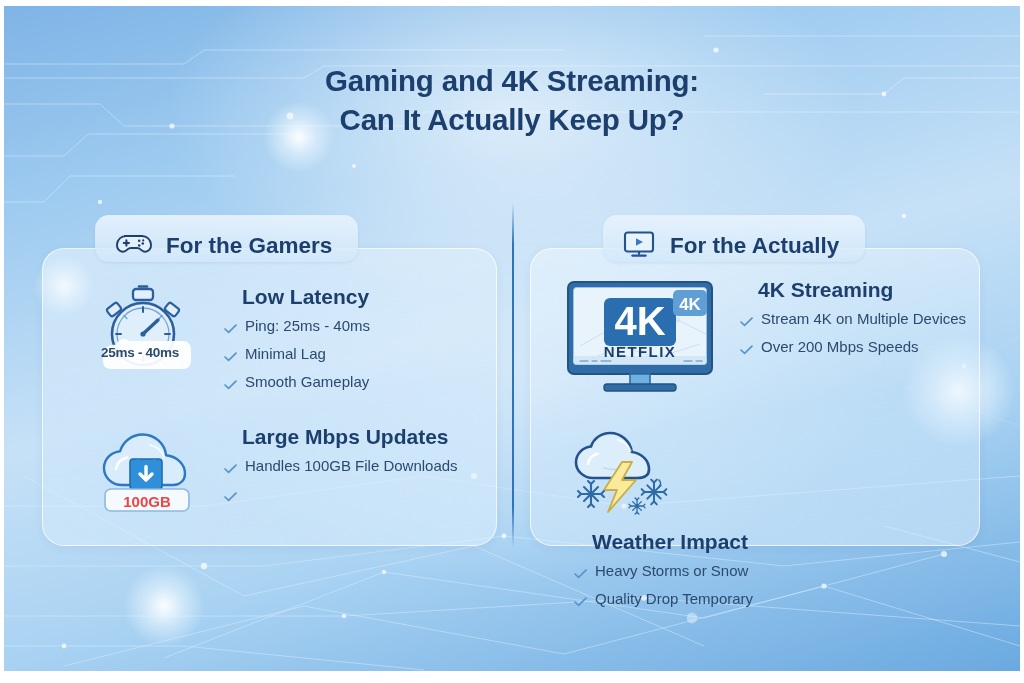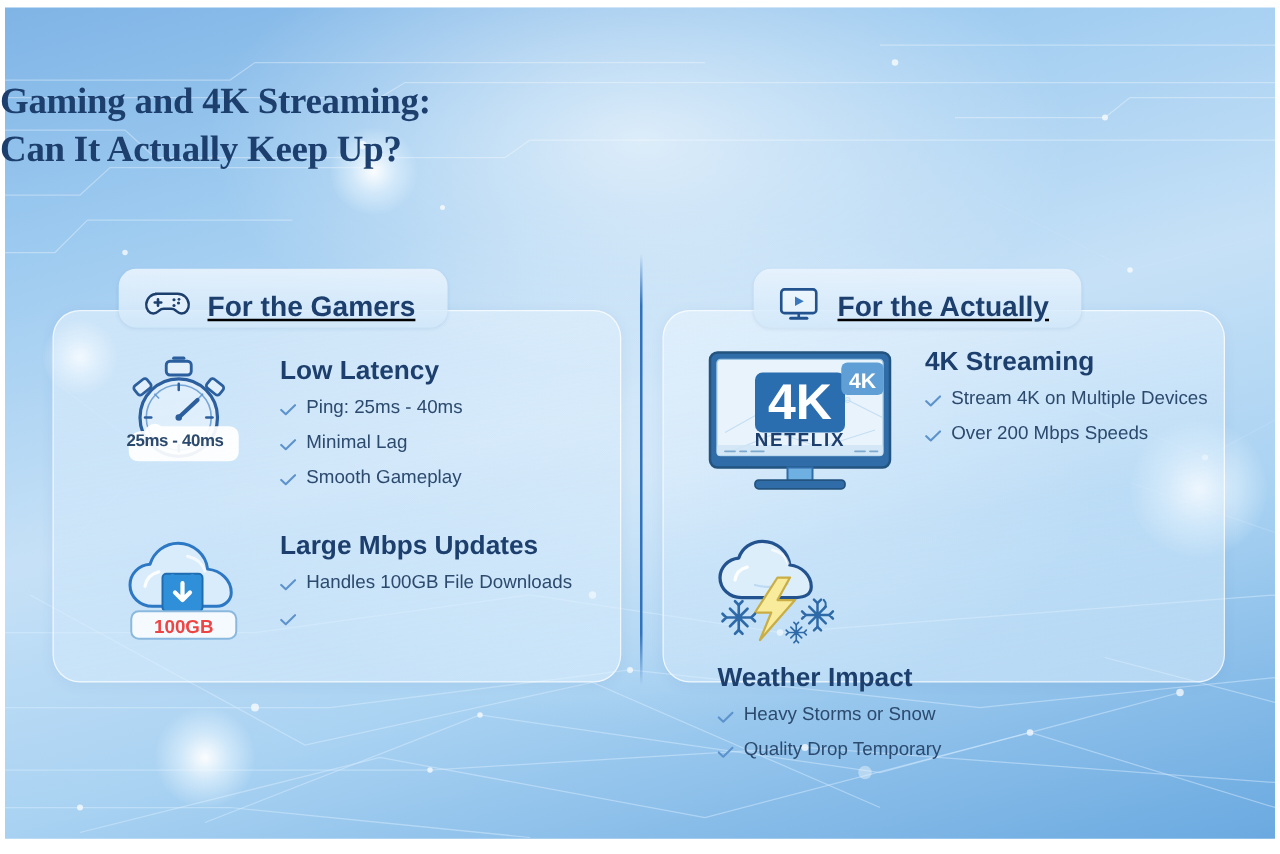--- a/index.html
+++ b/index.html
@@ -34,23 +34,22 @@
   .glow {
     position:absolute;
     border-radius:50%;
     background:radial-gradient(circle, rgba(255,255,255,.95) 0%, rgba(235,247,255,.55) 35%, rgba(255,255,255,0) 72%);
     pointer-events:none;
   }
 
   
   .title-wrap {
     position:absolute; left:0; right:0; top:62px;
-    text-align:left;
+    text-align:center;
     line-height:1.32;
-    font-family:Liberation Serif, serif;
   }
   .title-line {
     display:block;
     font-size:29.5px;
     font-weight:bold;
     color:#1d3f6e;
     letter-spacing:-0.2px;
   }
 
   
@@ -63,21 +62,20 @@
 
   
   .pill {
     position:absolute;
     height:47px;
     display:flex; align-items:center; gap:13px;
     padding:14px 26px 0 18px;
     border-radius:14px;
     background:linear-gradient(180deg, rgba(232,243,253,0.92) 0%, rgba(209,232,250,0.82) 100%);
     box-shadow:0 1px 3px rgba(40,90,150,.10);
-    text-decoration:underline;
   }
   .pill-left  { left:95px;  top:215px; }
   .pill-right { left:603px; top:215px; }
   .pill-label {
     font-size:22.5px; font-weight:bold; color:#1d3f6e;
     white-space:nowrap;
   }
 
   
   .card {
@@ -93,21 +91,21 @@
 
   
   .feature { position:absolute; display:flex; gap:8px; }
 
   .fx-icon { flex:0 0 auto; position:relative; }
 
   .f-body { padding-top:2px; }
 
   .f-title {
     font-size:21px; font-weight:bold; color:#1d3f6e;
-    margin-bottom:7px; white-space:nowrap;
+    margin-bottom:7px; white-space:nowrap;margin-left:18px;
   }
 
   .bullet {
     display:flex; align-items:flex-start; gap:8px;
     margin-bottom:6px;
   }
   .bullet-text {
     font-size:15px; color:#2c4a6e; line-height:1.27;
   }
   .check { flex:0 0 auto; margin-top:4px; }

